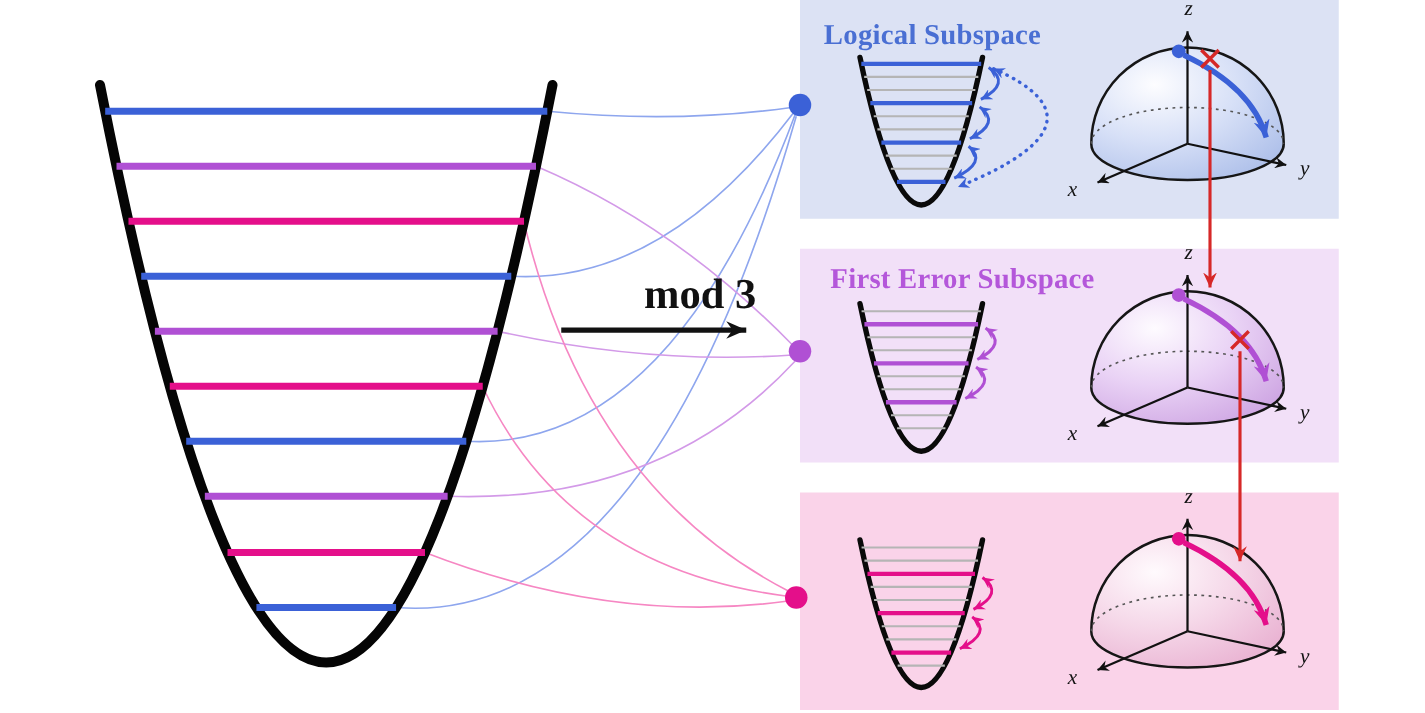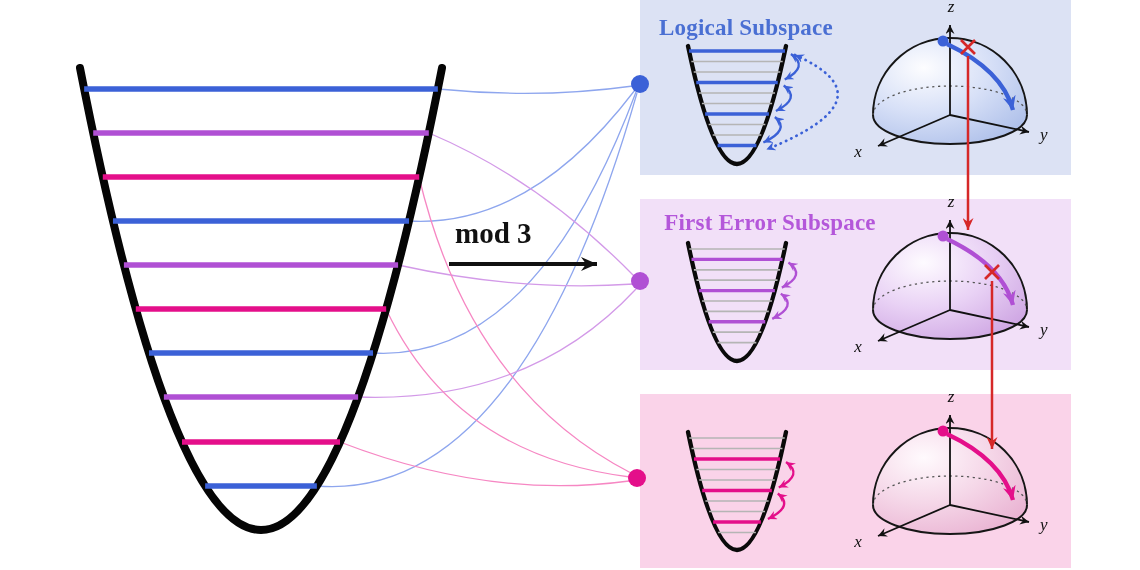--- a/index.html
+++ b/index.html
@@ -1,21 +1,21 @@
 <!DOCTYPE html>
 <html><head>
 <meta charset="utf-8">
 <style>
   html,body{margin:0;padding:0;background:#ffffff;}
   .stage{position:relative;width:1140px;height:570px;background:#ffffff;overflow:hidden;
          font-family:"Liberation Serif","DejaVu Serif",serif;}
   .stage svg{position:absolute;left:0;top:0;}
   .panel-title{position:absolute;text-align:center;font-weight:bold;font-size:23px;
                letter-spacing:.2px;pointer-events:none;white-space:nowrap;}
-  .mod-label{position:absolute;text-align:left;font-weight:bold;font-size:29px;color:#111;
+  .mod-label{position:absolute;text-align:right;font-weight:bold;font-size:34px;color:#111;
              pointer-events:none;}
 </style>
 </head>
 <body>
 
 <div class="stage">
   <svg id="scene" width="1140" height="570" viewBox="0 0 1140 570">
       <defs>
         <marker id="ah-ax" markerUnits="userSpaceOnUse" markerWidth="10" markerHeight="9" refX="9" refY="4.5" orient="auto-start-reverse">
           <path d="M0,0 L9,4.5 L0,9 L3,4.5 Z" fill="#111111"></path>

